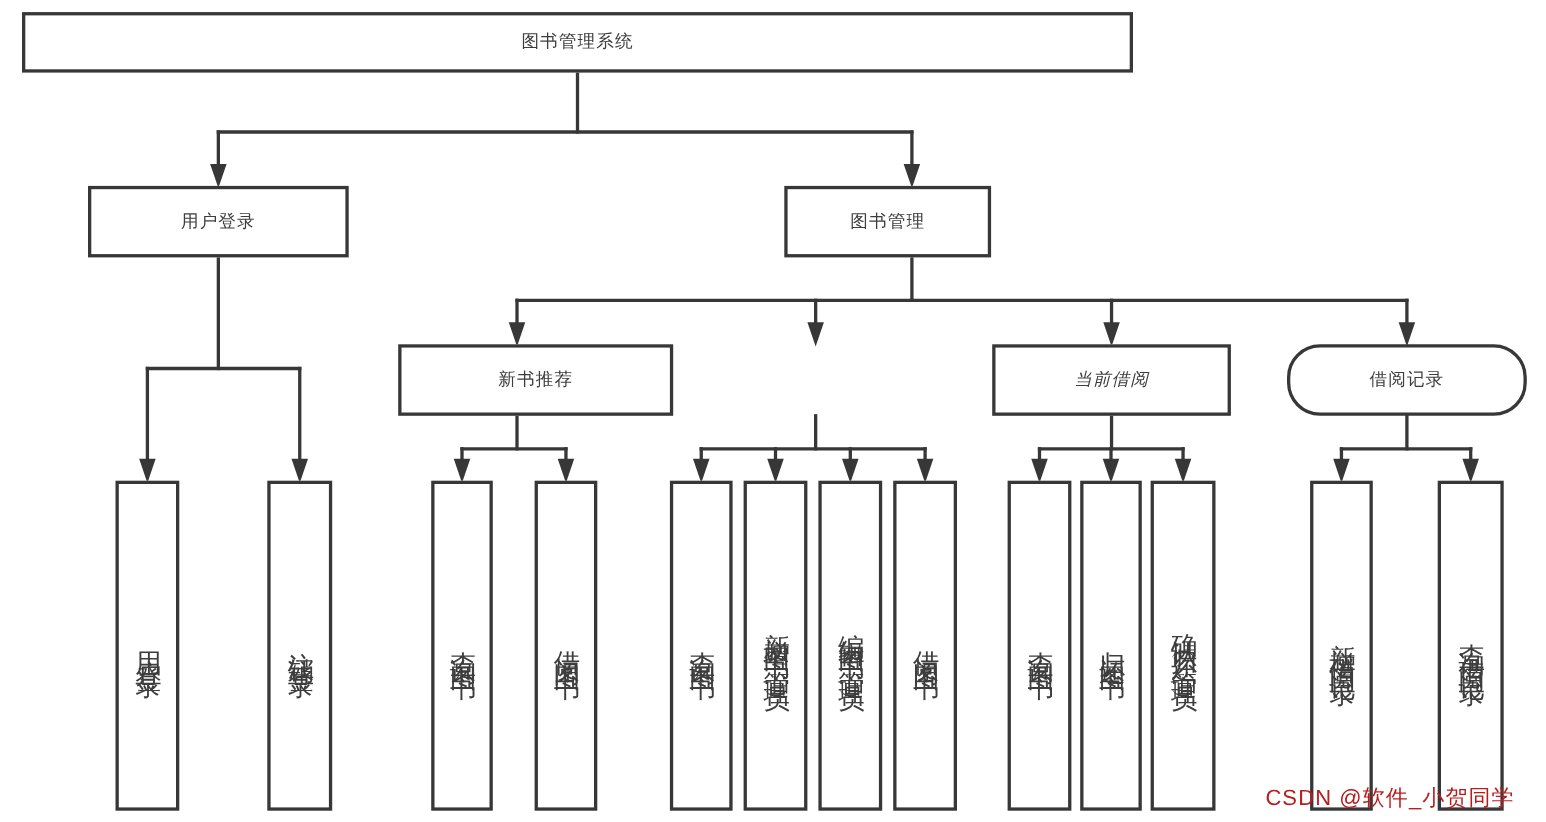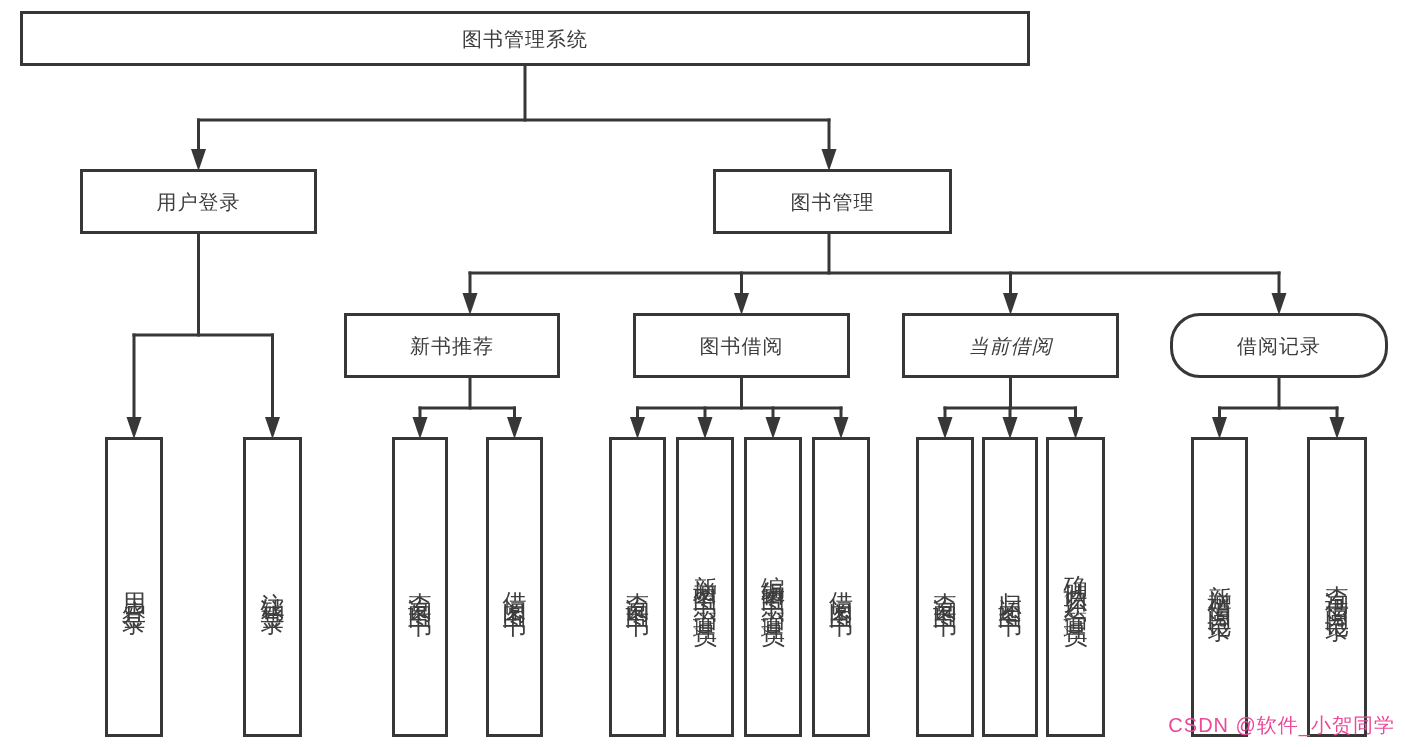--- a/index.html
+++ b/index.html
@@ -25,40 +25,40 @@
     position: absolute;
     box-sizing: border-box;
     background: #ffffff;
     border: 3px solid #373737;
     display: flex;
     align-items: center;
     justify-content: center;
     color: #3d3d3d;
   }
   .node.h .lbl {
-    font-size: 20px;
+    font-size: 16px;
     letter-spacing: 1px;
     white-space: nowrap;
     line-height: 1;
   }
   .node.v .lbl {
     writing-mode: vertical-rl;
     text-orientation: mixed;
     font-size: 24px;
     line-height: 1;
     letter-spacing: 7px;
     white-space: nowrap;
   }
   .watermark {
     position: absolute;
-    right: 10px;
+    right: 28px;
     bottom: 8px;
     font-size: 20px;
     letter-spacing: 1px;
-    color: #ec4899;
+    color: #b91c1c;
     z-index: 5;
     white-space: nowrap;
   }
 </style>
 </head>
 <body>
 
 <div id="stage">
   <svg id="wires" width="1405" height="747">
       <line x1="525" y1="66" x2="525" y2="120" stroke="#373737" stroke-width="3" stroke-linecap="square"></line>
@@ -114,28 +114,25 @@
       <line x1="1337" y1="408" x2="1337" y2="419" stroke="#373737" stroke-width="3" stroke-linecap="square"></line>
       <polygon points="1329.5,417 1344.5,417 1337,439" fill="#373737"></polygon>
     </svg>
 
   <div class="node h" style="left: 20px; top: 11px; width: 1010px; height: 55px;">
       <span class="lbl">图书管理系统</span>
     </div>
     <div class="node h" style="left: 80px; top: 169px; width: 237px; height: 65px;">
       <span class="lbl">用户登录</span>
     </div>
-    <div class="node h" style="left: 713px; top: 169px; width: 239px; height: 65px;">
+    <div class="node h" style="left: 713px; top: 169px; width: 188px; height: 65px;">
       <span class="lbl">图书管理</span>
     </div>
-    <div class="node h" style="left: 344px; top: 313px; width: 216px; height: 65px;">
+    <div class="node h" style="left: 362px; top: 313px; width: 250px; height: 65px;">
       <span class="lbl">新书推荐</span>
-    </div>
-    <div class="node h" style="left: 633px; top: 313px; width: 217px; height: 65px;">
-      <span class="lbl">图书借阅</span>
     </div>
     <div class="node h" style="left: 902px; top: 313px; width: 217px; height: 65px; font-style: italic;">
       <span class="lbl">当前借阅</span>
     </div>
     <div class="node h" style="left: 1170px; top: 313px; width: 218px; height: 65px; border-radius: 30px;">
       <span class="lbl">借阅记录</span>
     </div>
     <div class="node v" style="left: 105px; top: 437px; width: 58px; height: 300px;">
       <span class="lbl">用户登录</span>
     </div>

